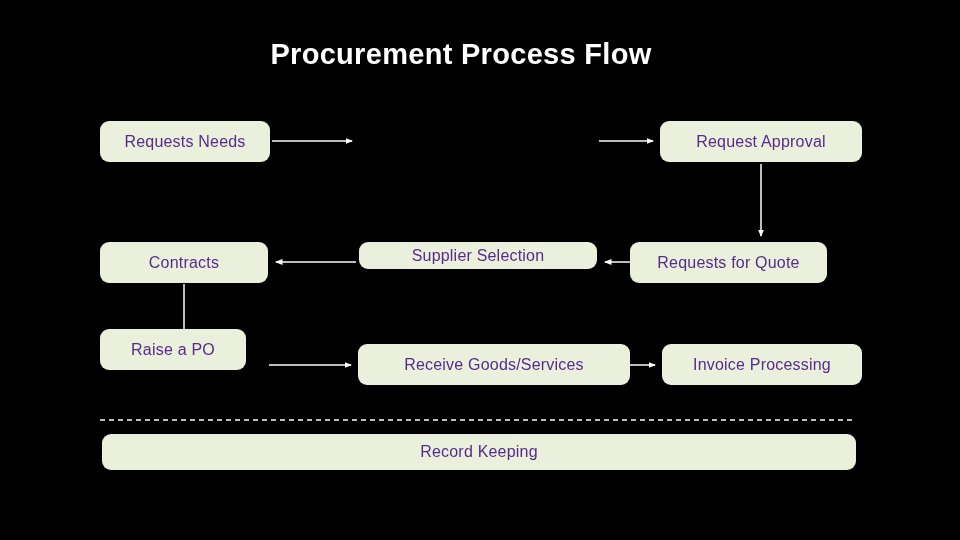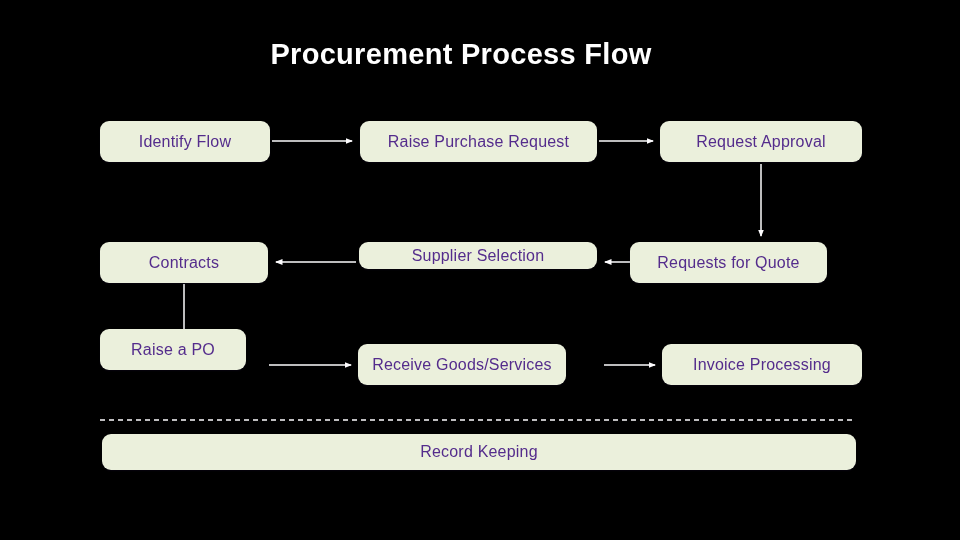--- a/index.html
+++ b/index.html
@@ -75,33 +75,32 @@
     <line x1="599" y1="141" x2="653" y2="141" marker-end="url(#ah)"></line>
     <line x1="761" y1="164" x2="761" y2="236" marker-end="url(#ah)"></line>
     <line x1="660" y1="262" x2="605" y2="262" marker-end="url(#ah)"></line>
     <line x1="356" y1="262" x2="276" y2="262" marker-end="url(#ah)"></line>
     <line x1="184" y1="284" x2="184" y2="338" marker-end="url(#ah)"></line>
     <line x1="269" y1="365" x2="351" y2="365" marker-end="url(#ah)"></line>
     <line x1="604" y1="365" x2="655" y2="365" marker-end="url(#ah)"></line>
     <line class="divider" x1="100" y1="420" x2="856" y2="420"></line>
   </svg>
 
-  <div class="node" style="left:100px; top:121px; width:170px; height:41px">Identify Flow</div>
+  <div class="node" style="left:100px; top:121px; width:170px; height:41px">Requests Needs</div>
 
-  <div class="node" style="left:360px; top:121px; width:237px; height:41px">Raise Purchase Request</div>
 
   <div class="node" style="left:660px; top:121px; width:202px; height:41px">Request Approval</div>
 
   <div class="node" style="left:100px; top:242px; width:168px; height:41px">Contracts</div>
 
   <div class="node" style="left:359px; top:242px; width:238px; height:27px">Supplier Selection</div>
 
   <div class="node" style="left:630px; top:242px; width:197px; height:41px">Requests for Quote</div>
 
   <div class="node" style="left:100px; top:329px; width:146px; height:41px">Raise a PO</div>
 
-  <div class="node" style="left:358px; top:344px; width:208px; height:41px">Receive Goods/Services</div>
+  <div class="node" style="left:358px; top:344px; width:272px; height:41px">Receive Goods/Services</div>
 
   <div class="node" style="left:662px; top:344px; width:200px; height:41px">Invoice Processing</div>
 
   <div class="node" style="left:102px; top:434px; width:754px; height:36px">Record Keeping</div>
 
 </div>
 
 </body></html>

